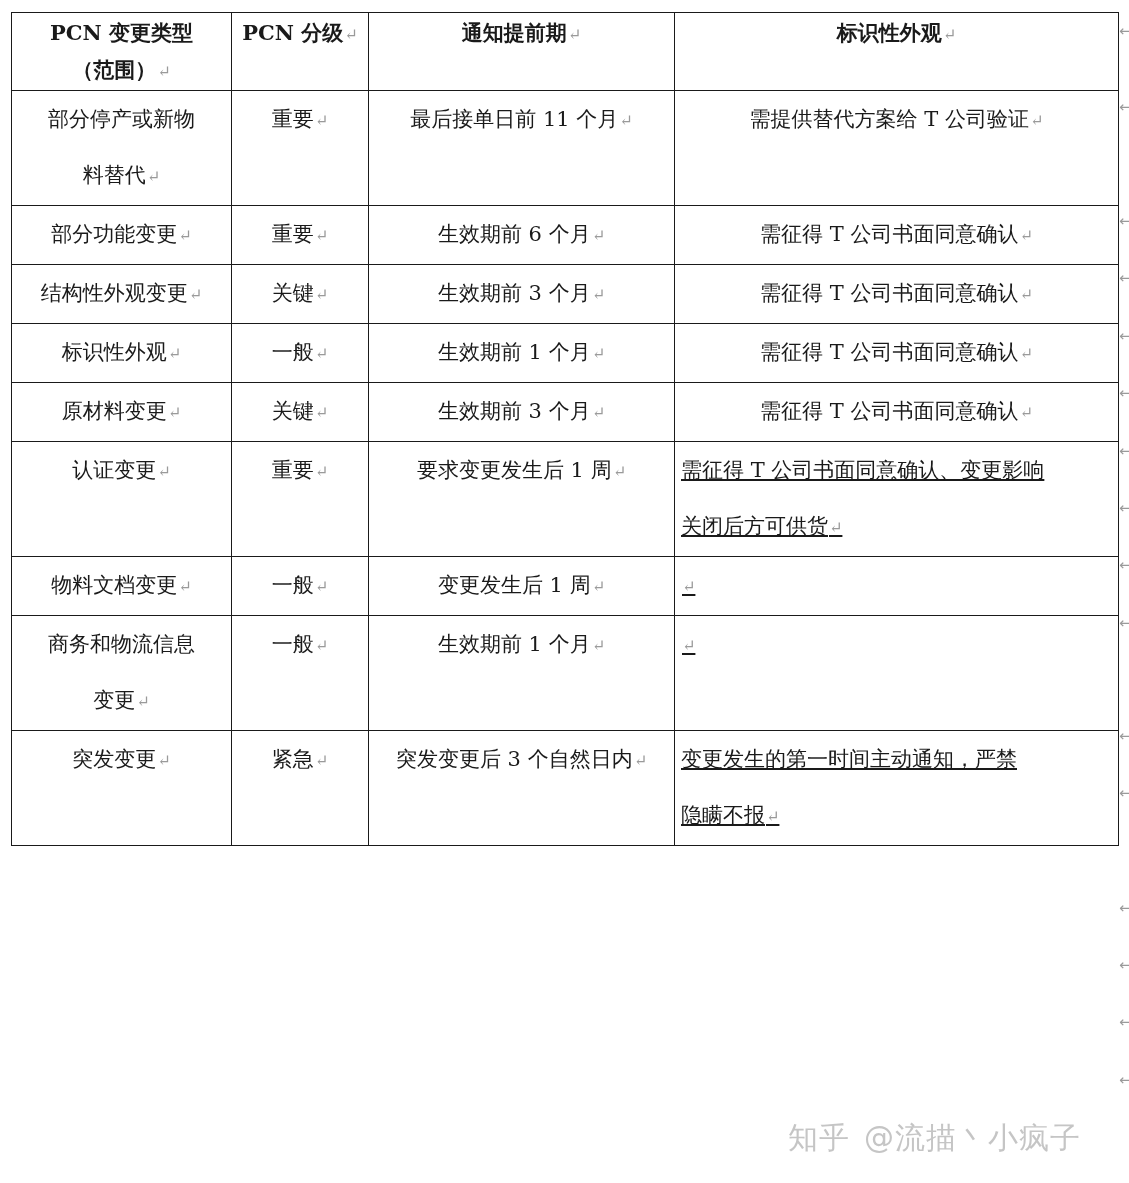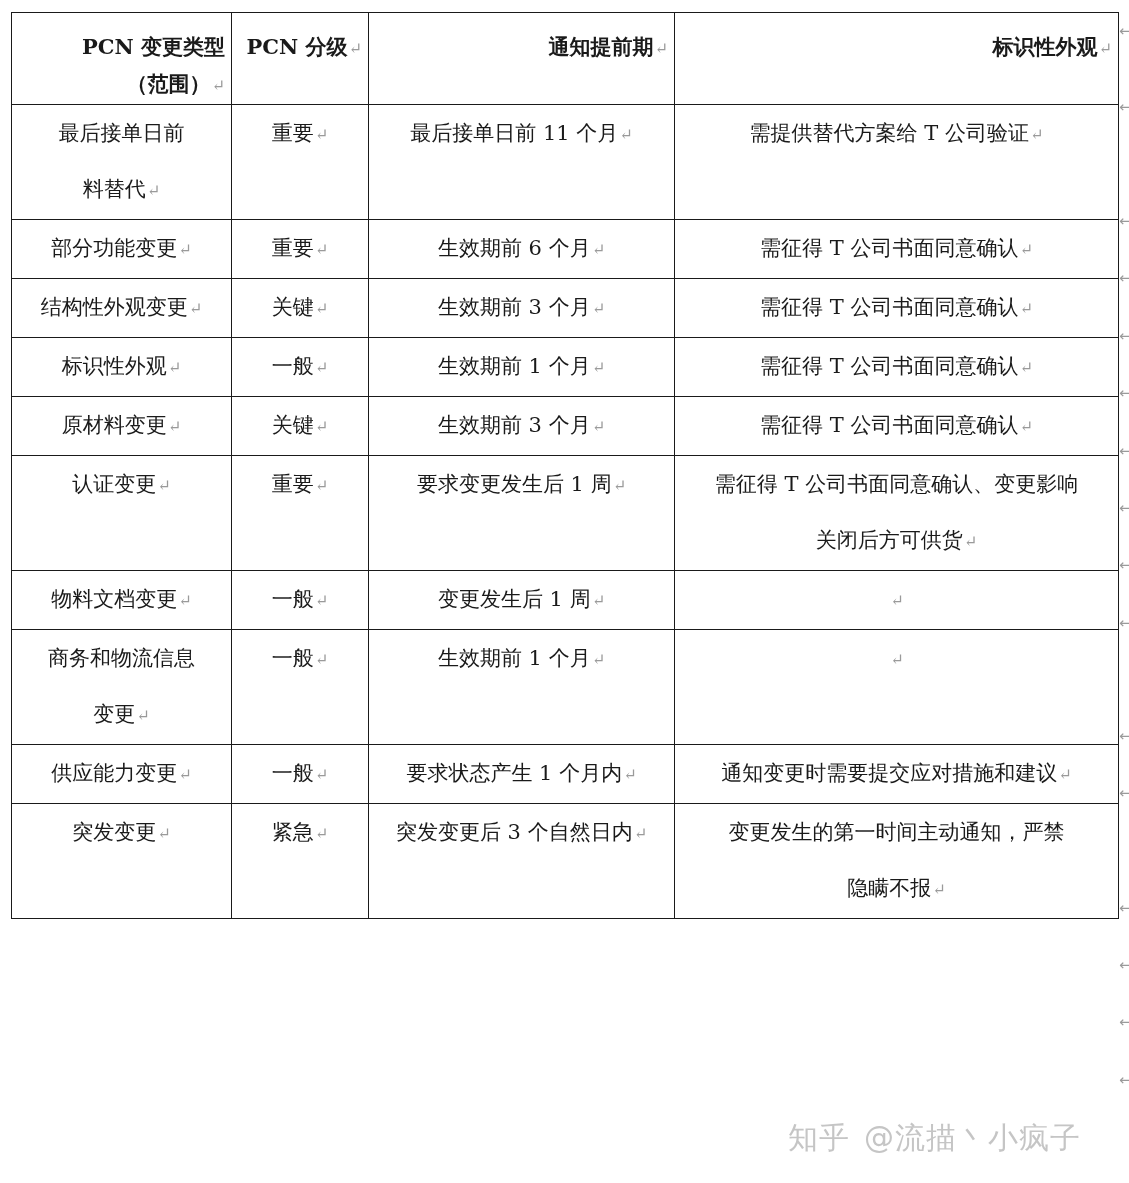--- a/index.html
+++ b/index.html
@@ -28,25 +28,25 @@
       vertical-align: top;
       font-size: 21px;
       line-height: 56px;
       padding: 0 6px;
       font-weight: normal;
       overflow: hidden;
     }
     table.pcn th {
       font-weight: bold;
       line-height: 37px;
-      padding-top: 15px;
-      text-align: right;
+      padding-top: 1px;
+      text-align: center;
     }
     .center { text-align: center; }
-    .left { text-align: center; }
+    .left { text-align: left; text-decoration: underline; }
     .mark {
       color: #9a9a9a;
       font-size: 16px;
       font-weight: normal;
       margin-left: 1px;
     }
     .row-mark {
       position: absolute;
       left: 1119px;
       color: #9a9a9a;
@@ -83,21 +83,21 @@
       </th>
       <th><span>PCN 分级</span><span class="mark">↵</span></th>
       <th><span>通知提前期</span><span class="mark">↵</span></th>
       <th><span>标识性外观</span><span class="mark">↵</span></th>
     </tr>
   </thead>
   <tbody>
 
     <tr style="height:114px">
       <td class="center">
-          <div>最后接单日前</div>
+          <div>部分停产或新物</div>
           <div><span>料替代</span><span class="mark">↵</span></div>
         </td>
       <td class="center"><span>重要</span><span class="mark">↵</span></td>
       <td class="center"><span>最后接单日前 11 个月</span><span class="mark">↵</span></td>
       <td class="center"><span>需提供替代方案给 T 公司验证</span><span class="mark">↵</span></td>
     </tr>
 
     <tr style="height:57px">
       <td class="center"><span>部分功能变更</span><span class="mark">↵</span></td>
       <td class="center"><span>重要</span><span class="mark">↵</span></td>
@@ -150,26 +150,20 @@
       <td class="center">
           <div>商务和物流信息</div>
           <div><span>变更</span><span class="mark">↵</span></div>
         </td>
       <td class="center"><span>一般</span><span class="mark">↵</span></td>
       <td class="center"><span>生效期前 1 个月</span><span class="mark">↵</span></td>
       <td class="left"><span></span><span class="mark">↵</span></td>
     </tr>
 
 
-    <tr style="height:57px">
-      <td class="center"><span>供应能力变更</span><span class="mark">↵</span></td>
-      <td class="center"><span>一般</span><span class="mark">↵</span></td>
-      <td class="center"><span>要求状态产生 1 个月内</span><span class="mark">↵</span></td>
-      <td class="center"><span>通知变更时需要提交应对措施和建议</span><span class="mark">↵</span></td>
-    </tr>
 
 
     <tr style="height:114px">
       <td class="center"><span>突发变更</span><span class="mark">↵</span></td>
       <td class="center"><span>紧急</span><span class="mark">↵</span></td>
       <td class="center"><span>突发变更后 3 个自然日内</span><span class="mark">↵</span></td>
       <td class="left">
           <div>变更发生的第一时间主动通知，严禁</div>
           <div><span>隐瞒不报</span><span class="mark">↵</span></div>
         </td>

